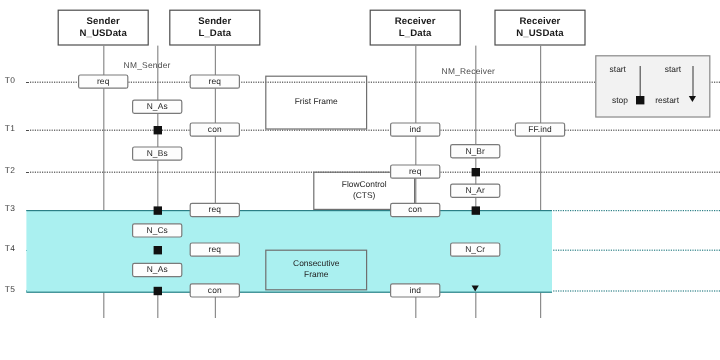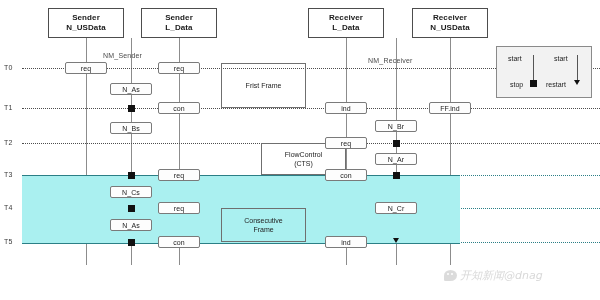--- a/index.html
+++ b/index.html
@@ -263,18 +263,14 @@
   <div id="legend-box" style="left: 496px; top: 46px; width: 96px; height: 52px;"></div>
   <div class="lg-text" id="lg-start-left" style="left: 508px; top: 55px;">start</div>
   <div class="lg-text" id="lg-stop" style="left: 510px; top: 81px;">stop</div>
   <div class="lg-text" id="lg-start-right" style="left: 554px; top: 55px;">start</div>
   <div class="lg-text" id="lg-restart" style="left: 546px; top: 81px;">restart</div>
   <div class="lg-line" id="lg-line-left" style="left: 533px; top: 55px; height: 27px;"></div>
   <div class="lg-line" id="lg-line-right" style="left: 577px; top: 55px; height: 25px;"></div>
   <div class="lg-square" id="lg-square" style="left: 530px; top: 80px;"></div>
   <div class="lg-arrow" id="lg-arrow" style="left: 574px; top: 80px;"></div>
 
-  <div id="watermark" style="left: 444px; top: 268px;">
-    <span id="wm-logo"></span>
-    <span id="wm-text">开知新闻@dnag</span>
-  </div>
 
 </div>
 
 </body></html>

